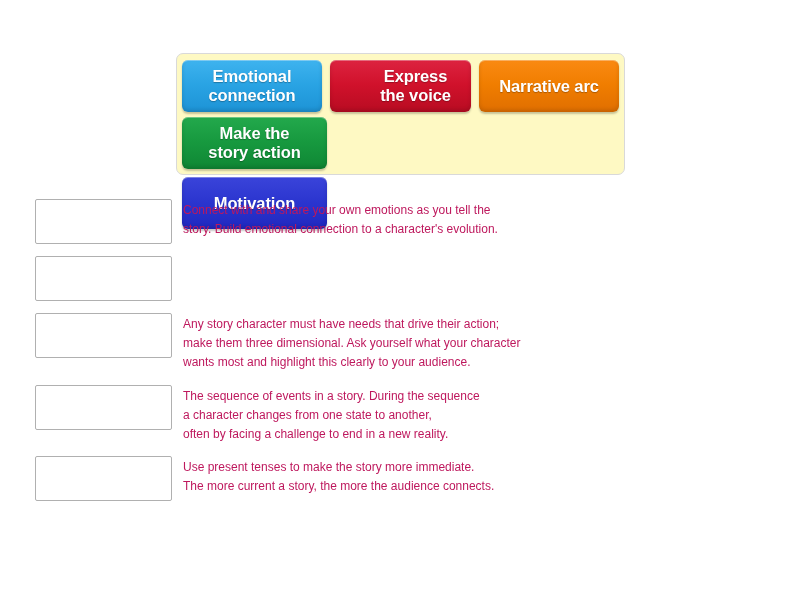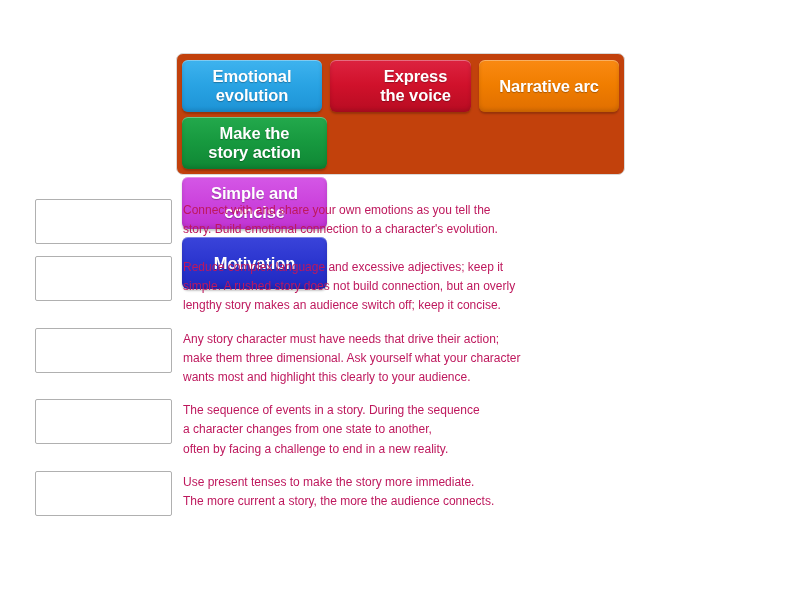--- a/index.html
+++ b/index.html
@@ -20,21 +20,21 @@
   
   #tile-bank {
     position: absolute;
     left: 176px;
     top: 53px;
     width: 449px;
     height: 122px;
     box-sizing: border-box;
     border: 1px solid #d9d9d9;
     border-radius: 7px;
-    background: #c2410c;
+    background: #fef9c3;
     padding: 6px 5px 5px 5px;
   }
   .tile-row {
     display: flex;
     gap: 8px;
     margin-bottom: 5px;
   }
   .tile-row:last-child { margin-bottom: 0; flex-direction: column; }
 
   .tile {
@@ -100,21 +100,21 @@
 </style>
 </head>
 <body>
 
 <div id="tile-bank">
 
   <div class="tile-row">
     <div class="tile tile-blue">
       <div>
         <span>Emotional</span>
-        <span>evolution</span>
+        <span>connection</span>
       </div>
     </div>
     <div class="tile tile-red">
       <div>
         <span>Express</span>
         <span>the voice</span>
       </div>
     </div>
     <div class="tile tile-orange">
       <div>
@@ -123,48 +123,39 @@
     </div>
   </div>
 
   <div class="tile-row">
     <div class="tile tile-green">
       <div>
         <span>Make the</span>
         <span>story action</span>
       </div>
     </div>
-    <div class="tile tile-magenta">
-      <div>
-        <span>Simple and</span>
-        <span>concise</span>
-      </div>
-    </div>
     <div class="tile tile-navy">
       <div>
         <span>Motivation</span>
       </div>
     </div>
   </div>
 
 </div>
 
 <div id="match-list">
 
   <div class="match-row">
     <div class="drop-zone"></div>
     <div class="clue">Connect with and share your own emotions as you tell the
 story. Build emotional connection to a character's evolution.</div>
   </div>
 
   <div class="match-row">
     <div class="drop-zone"></div>
-    <div class="clue">Reduce complex language and excessive adjectives; keep it
-simple. A rushed story does not build connection, but an overly
-lengthy story makes an audience switch off; keep it concise.</div>
   </div>
 
   <div class="match-row">
     <div class="drop-zone"></div>
     <div class="clue">Any story character must have needs that drive their action;
 make them three dimensional. Ask yourself what your character
 wants most and highlight this clearly to your audience.</div>
   </div>
 
 

